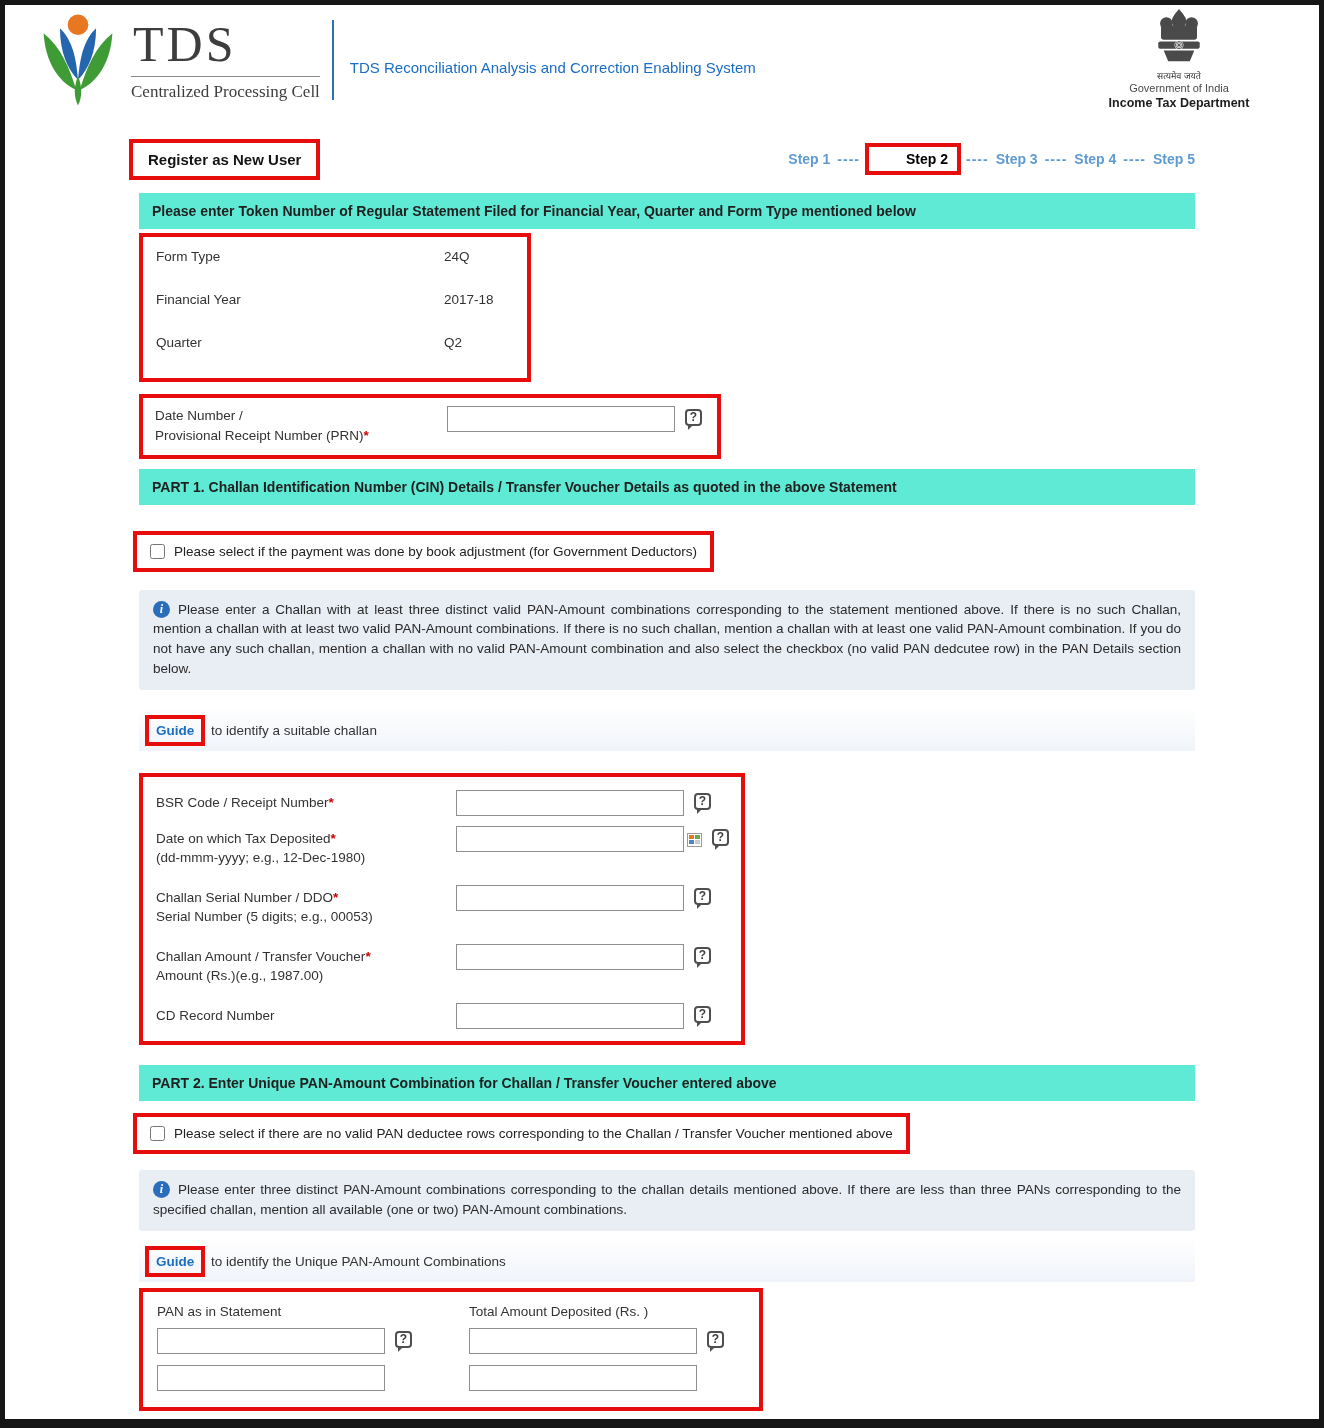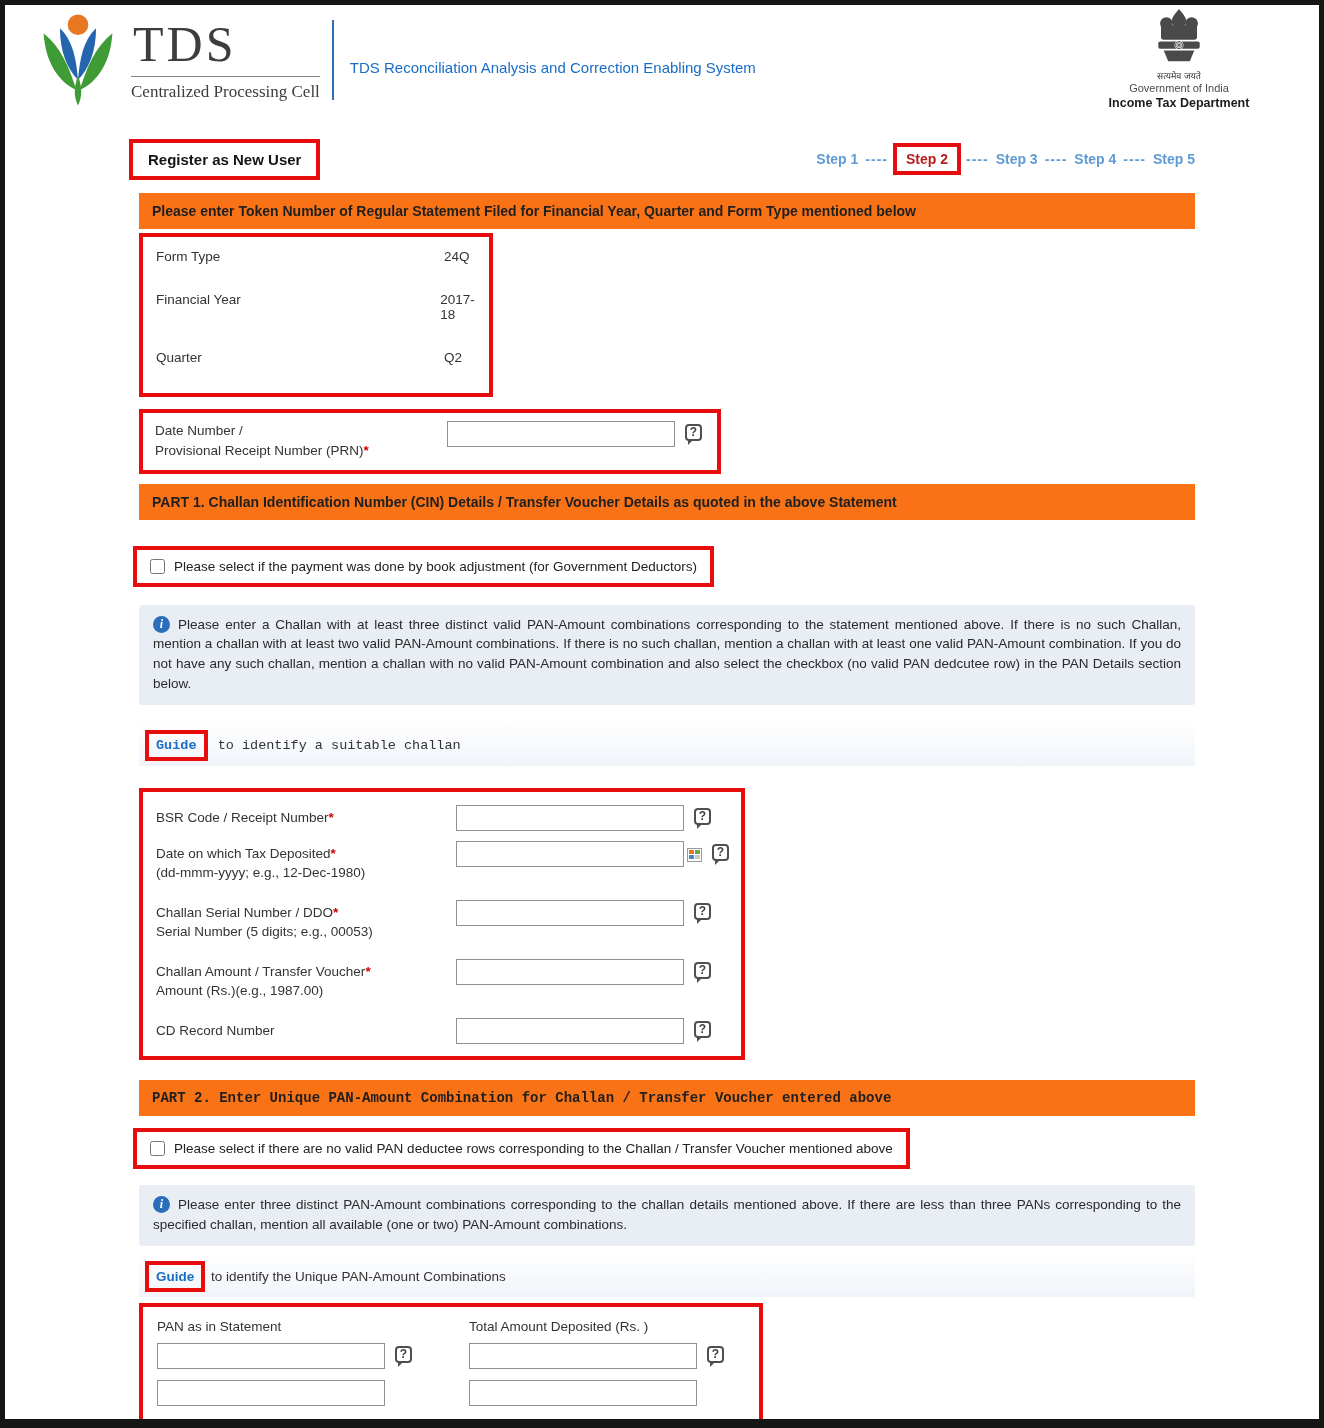--- a/index.html
+++ b/index.html
@@ -31,28 +31,28 @@
   .help-btn { margin-left:auto; background:#ffa517; color:#4a3000 !important; padding:10px 26px; font-size:15px; }
 
   
   main { padding:24px 124px 0 134px; }
   .title-row { display:flex; justify-content:space-between; align-items:center; height:40px; }
   .title-box { padding:8px 15px; font-size:15px; font-weight:bold; color:#141414; margin-left:-10px; }
   .steps { display:flex; align-items:center; font-size:14px; font-weight:bold; color:#5f9bd3; }
   .step { color:#5f9bd3; text-decoration:none; }
   .sep { margin:0 7px; letter-spacing:1px; }
   .step-active-box { padding:4px 9px; margin:0 -2px; }
-  .step-active { color:#b91c1c; text-decoration:none; }
-
-  .sec-bar { background:#f97316; padding:10px 13px; font-size:14px; font-weight:bold; color:#1f1f1f; }
+  .step-active { color:#000000; text-decoration:none;margin-left:28px; }
+
+  .sec-bar { background:#5eead4; padding:10px 13px; font-size:14px; font-weight:bold; color:#1f1f1f; }
   .mt14 { margin-top:14px; } .mt10 { margin-top:10px; } .mt12 { margin-top:12px; }
-  .mt16 { margin-top:16px; } .mt18 { margin-top:18px; } .mt20 { margin-top:20px;font-family:Liberation Mono, monospace; }
+  .mt16 { margin-top:16px; } .mt18 { margin-top:18px; } .mt20 { margin-top:20px; }
   .mt22 { margin-top:22px; } .mt26 { margin-top:26px; } .mt4 { margin-top:4px; } .mt6 { margin-top:6px; }
 
-  .fixed-box { width:354px; padding:12px 0 0 13px; }
+  .fixed-box { width:392px; padding:12px 0 0 13px; }
   .ff-row { display:flex; font-size:13.5px; color:#333; margin-bottom:28px; }
   .ff-row:last-child { }
   .ff-label { width:288px; }
 
   .token-box { width:582px; padding:8px 12px; display:flex; align-items:flex-start; }
   .lbl2 { width:292px; font-size:13.5px; color:#333; line-height:1.5; }
   .req { color:#cc0000; font-weight:bold; }
 
   .txt { width:228px; height:26px; border:1px solid #8f8f8f; background:#fff; font-size:13px; padding:0 5px; font-family:"Liberation Sans",sans-serif; }
 

